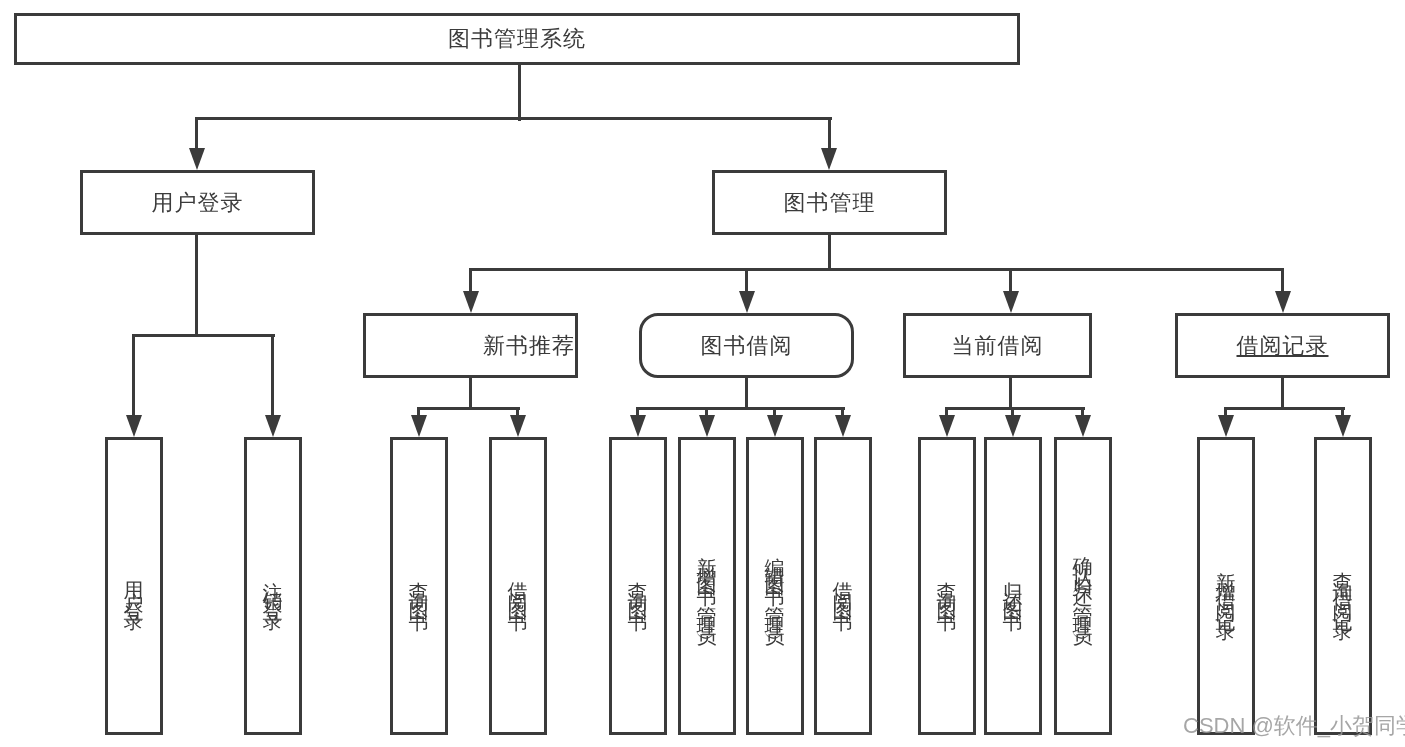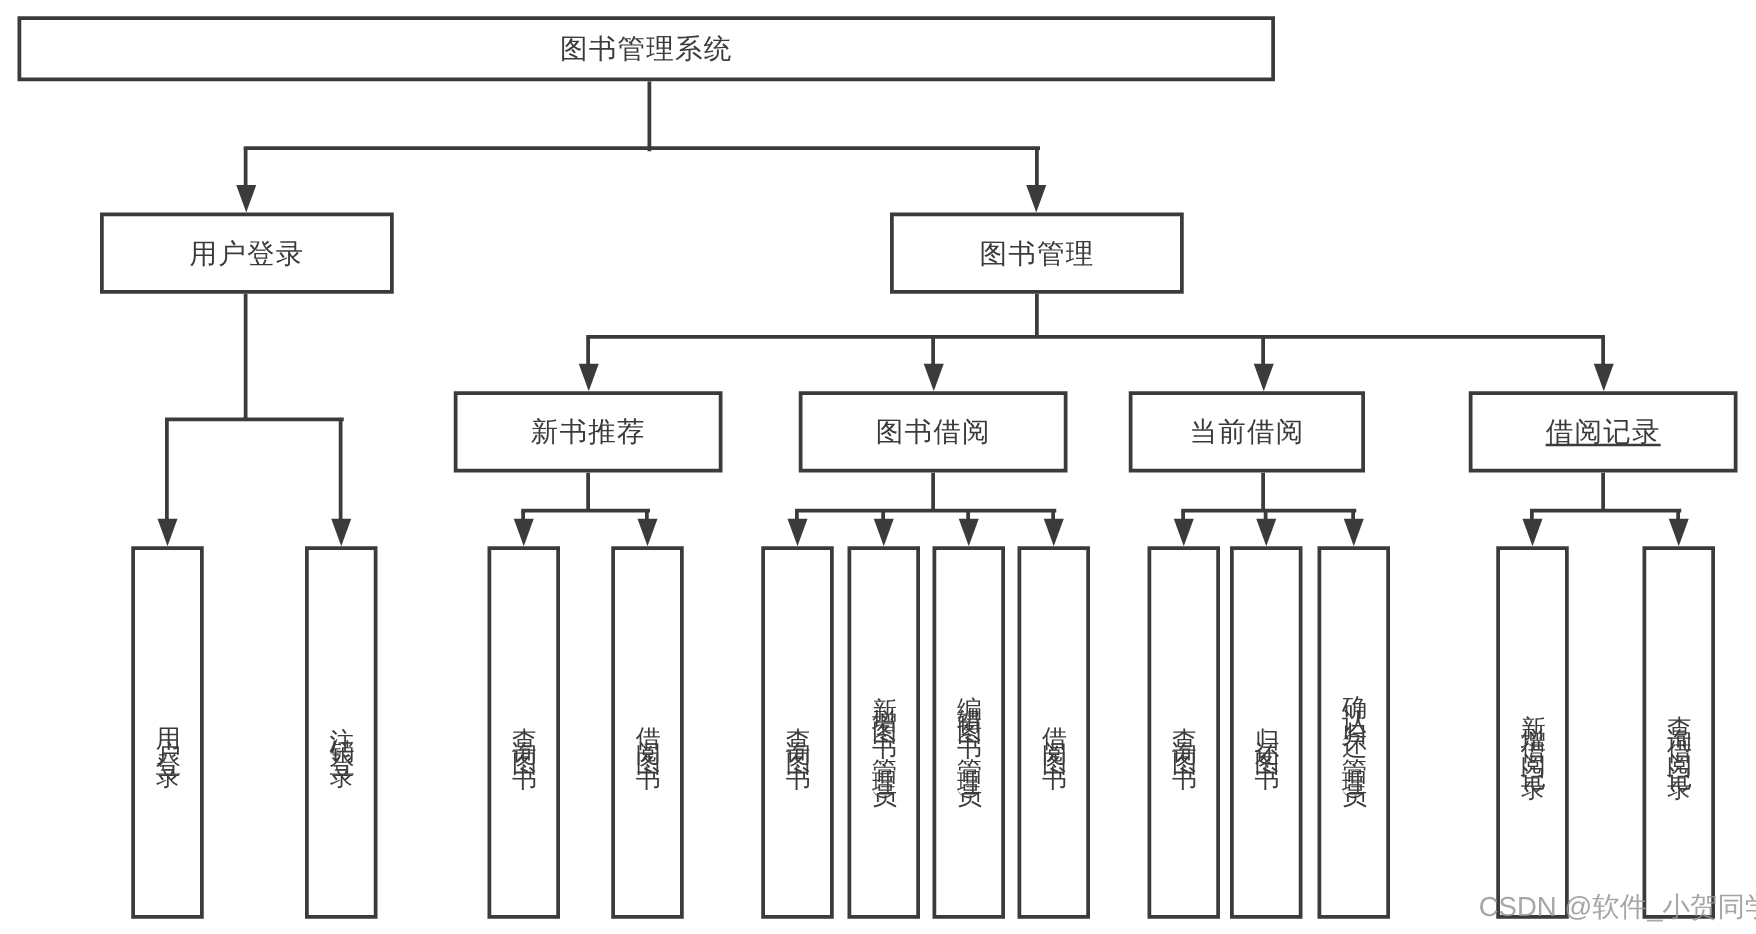--- a/index.html
+++ b/index.html
@@ -108,24 +108,24 @@
   <div class="hline" style="left:469px; top:268px; width:815px;"></div>
   <div class="vline" style="left:469px; top:270px; height:24px;"></div>
   <div class="tri" style="left:463px; top:291px;"></div>
   <div class="vline" style="left:745px; top:270px; height:24px;"></div>
   <div class="tri" style="left:739px; top:291px;"></div>
   <div class="vline" style="left:1009px; top:270px; height:24px;"></div>
   <div class="tri" style="left:1003px; top:291px;"></div>
   <div class="vline" style="left:1281px; top:270px; height:24px;"></div>
   <div class="tri" style="left:1275px; top:291px;"></div>
 
-  <div class="box hbox" style="left:363px; top:313px; width:215px; height:65px;">
+  <div class="box hbox" style="left:363px; top:313px; width:215px; height:65px;justify-content:flex-end;">
     <span>新书推荐</span>
   </div>
-  <div class="box hbox" style="left:639px; top:313px; width:215px; height:65px;">
+  <div class="box hbox" style="left:639px; top:313px; width:215px; height:65px;border-radius:19px;">
     <span>图书借阅</span>
   </div>
   <div class="box hbox" style="left:903px; top:313px; width:189px; height:65px;">
     <span>当前借阅</span>
   </div>
   <div class="box hbox" style="left:1175px; top:313px; width:215px; height:65px;text-decoration:underline;">
     <span>借阅记录</span>
   </div>
 
   <div class="vline" style="left:469px; top:378px; height:31px;"></div>

